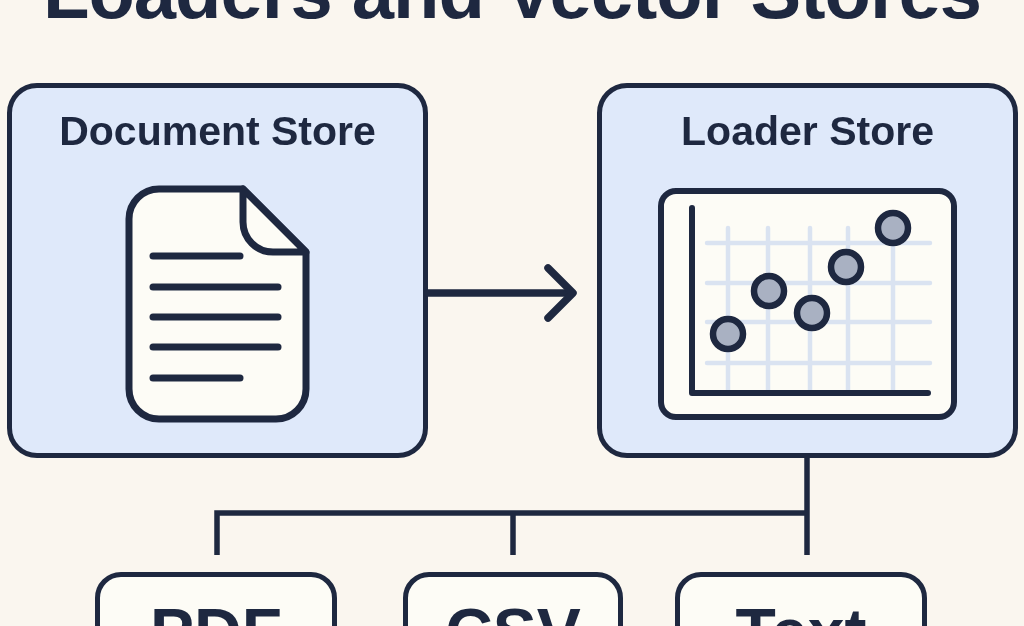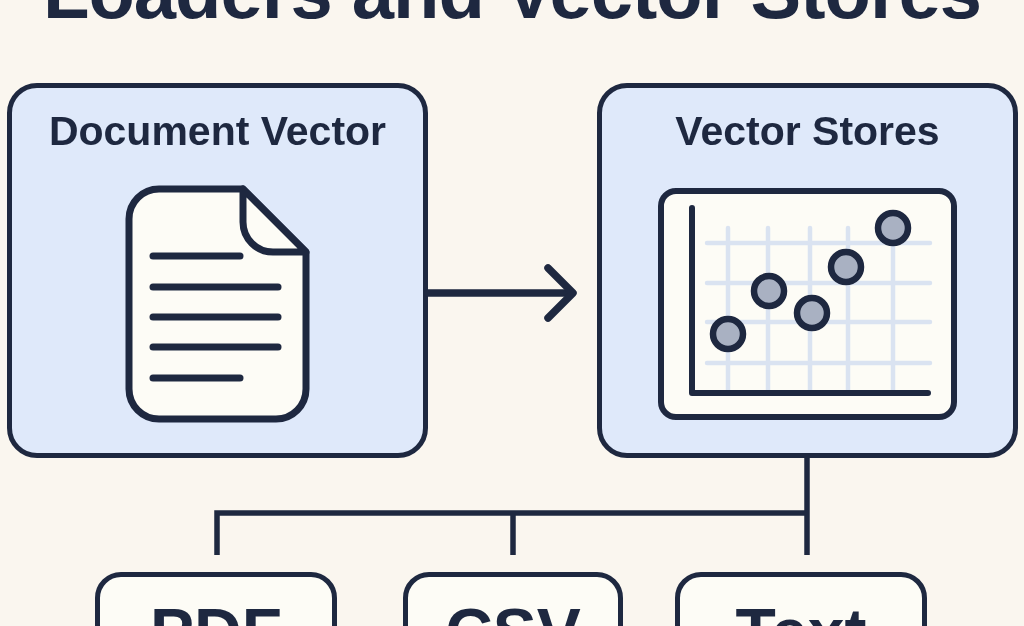--- a/index.html
+++ b/index.html
@@ -58,41 +58,41 @@
   }
 </style>
 </head>
 <body>
 
 <div class="canvas">
 
   <h1 class="title">Loaders and Vector Stores</h1>
 
   <section class="panel panel-left">
-    <div class="panel-label">Document Vector</div>
+    <div class="panel-label">Document Store</div>
     <svg class="doc-icon" viewBox="0 0 185 238" aria-hidden="true">
       <path class="shape" d="M118 4 H34 a30 30 0 0 0 -30 30 V204 a30 30 0 0 0 30 30 H151 a30 30 0 0 0 30 -30 V67 Z"></path>
       <path class="shape" d="M118 4 V37 a30 30 0 0 0 30 30 H181 Z"></path>
       <g class="doc-lines">
           <line x1="28" y1="71" x2="115" y2="71"></line>
           <line x1="28" y1="102" x2="153" y2="102"></line>
           <line x1="28" y1="132" x2="153" y2="132"></line>
           <line x1="28" y1="162" x2="153" y2="162"></line>
           <line x1="28" y1="193" x2="115" y2="193"></line>
         </g>
     </svg>
   </section>
 
   <svg class="arrow" viewBox="0 0 170 80" aria-hidden="true">
     <path d="M8 38 H150"></path>
     <path d="M128 13 L153 38 L128 63"></path>
   </svg>
 
   <section class="panel panel-right">
-    <div class="panel-label">Vector Stores</div>
+    <div class="panel-label">Loader Store</div>
     <svg class="chart-icon" viewBox="0 0 299 232" aria-hidden="true">
       <rect class="card" x="3" y="3" width="293" height="226" rx="15"></rect>
       <g class="chart-grid">
           <line x1="70" y1="40" x2="70" y2="202"></line>
           <line x1="110" y1="40" x2="110" y2="202"></line>
           <line x1="152" y1="40" x2="152" y2="202"></line>
           <line x1="190" y1="40" x2="190" y2="202"></line>
           <line x1="235" y1="40" x2="235" y2="202"></line>
           <line x1="49" y1="55" x2="272" y2="55"></line>
           <line x1="49" y1="95" x2="272" y2="95"></line>

